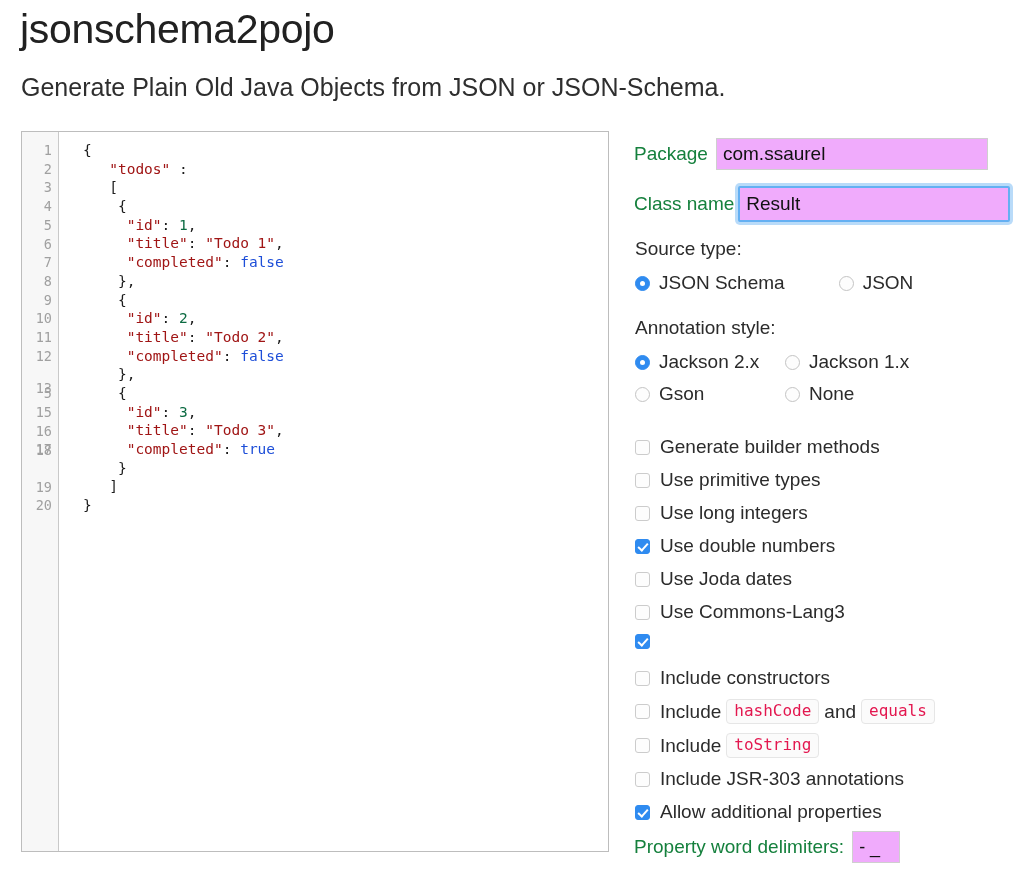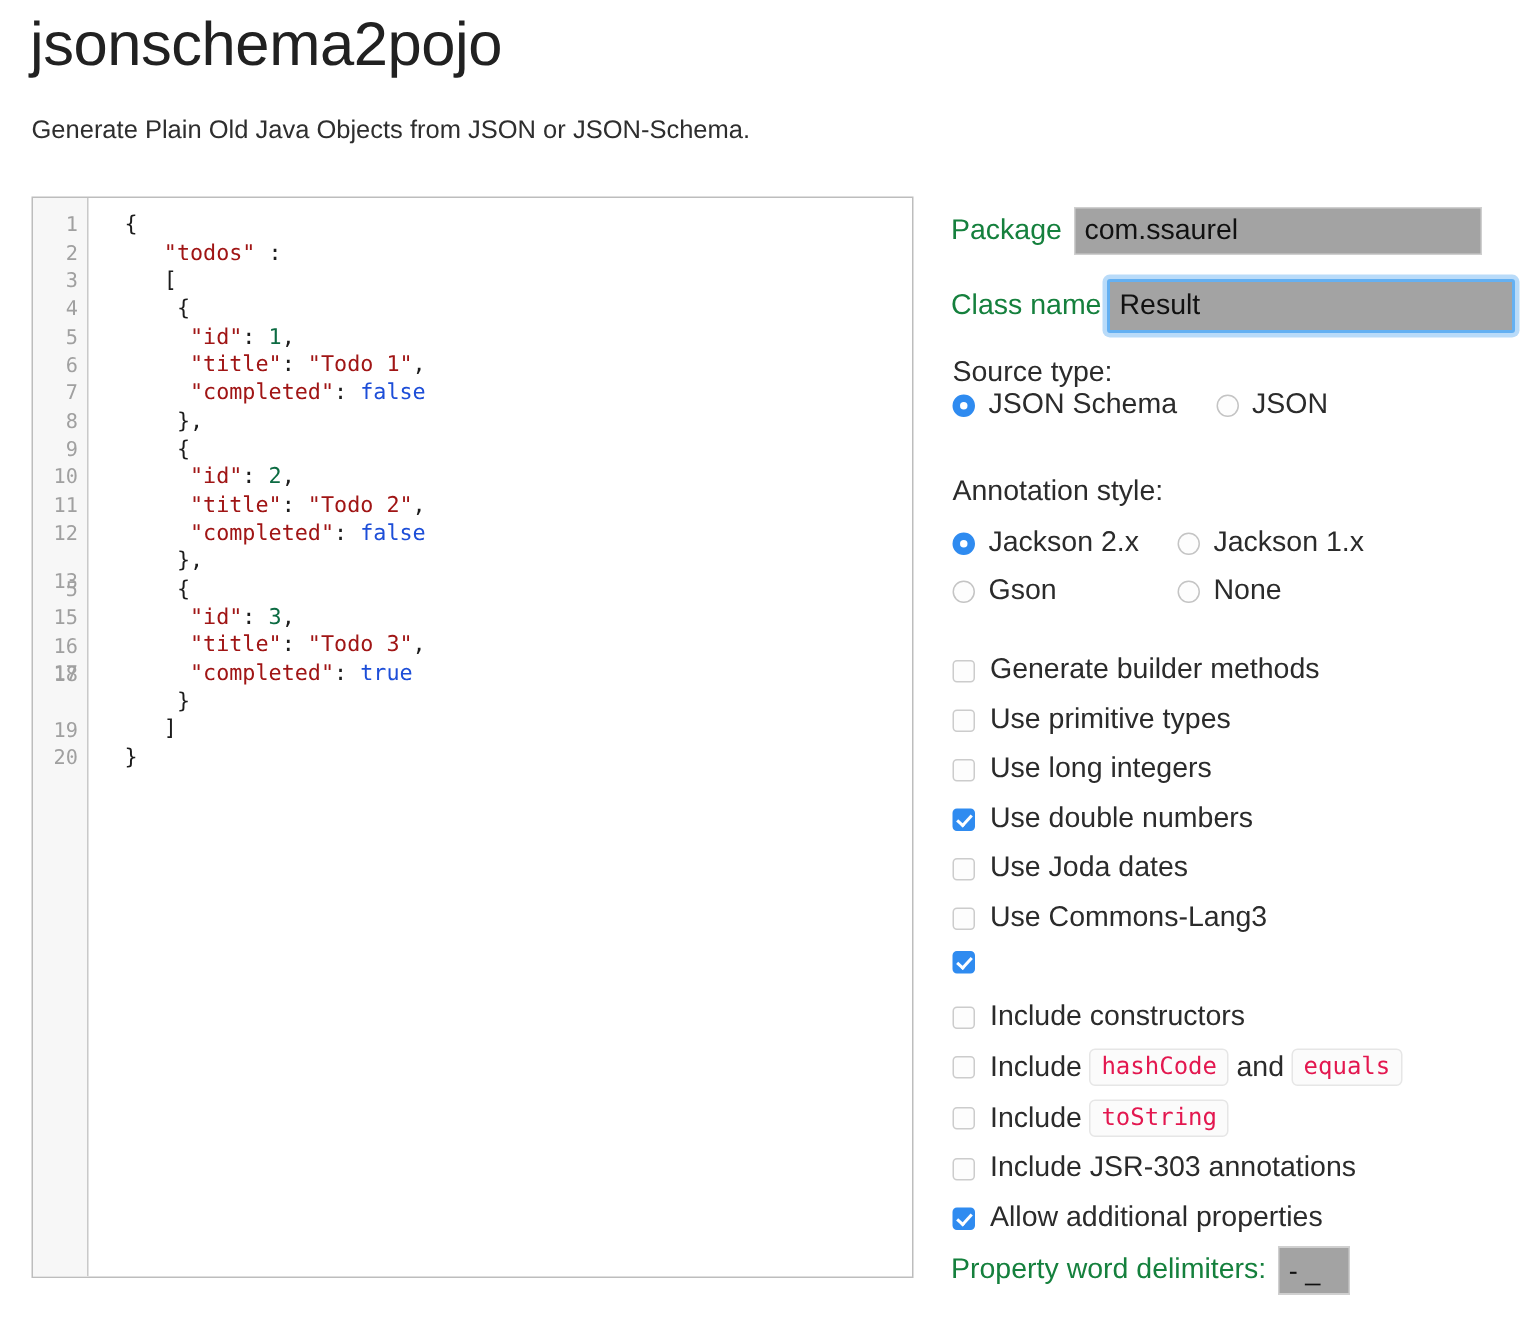--- a/index.html
+++ b/index.html
@@ -25,21 +25,21 @@
     font-weight: 400;
     letter-spacing: -0.3px;
     color: #212121;
     line-height: 54px;
     white-space: nowrap;
   }
   #page-subtitle {
     position: absolute;
     left: 21px;
     top: 70px;
-    font-size: 17px;
+    font-size: 25px;
     font-weight: 400;
     color: #2e2e2e;
     line-height: 34px;
     white-space: nowrap;
   }
 
   
   #editor {
     position: absolute;
     left: 21px;
@@ -108,21 +108,21 @@
   }
   .field-label {
     font-size: 19px;
     color: #15803d;
     line-height: 24px;
   }
   .text-input {
     font-family: "Liberation Sans", sans-serif;
     font-size: 19px;
     color: #111111;
-    background: #a3a3a3;
+    background: #f0abfc;
     border: 1px solid #cfcfcf;
     box-sizing: border-box;
     padding: 2px 6px;
     outline: none;
   }
   #package-row { left: 0px; top: 7px; }
   #package-input { width: 272px; height: 32px; margin-left: 8px; }
 
   #classname-row { left: 0px; top: 55px; }
   #classname-input {
@@ -201,21 +201,21 @@
   .checkbox.on::after {
     content: "";
     position: absolute;
     left: 4px; top: 1px;
     width: 4px; height: 8px;
     border: solid #ffffff;
     border-width: 0 2px 2px 0;
     transform: rotate(42deg);
   }
 
-  #source-row { left: 1px; top: 128px; }
+  #source-row { left: 1px; top: 141px; gap: 28px; }
   #source-row .opt:first-child { margin-right: 26px; }
 
   #annot-row-1 { left: 1px; top: 220px; }
   #annot-row-2 { left: 1px; top: 252px; }
   .annot-col-1 { width: 150px; }
 
   .check-row {
     position: absolute;
     left: 1px;
     display: flex;

